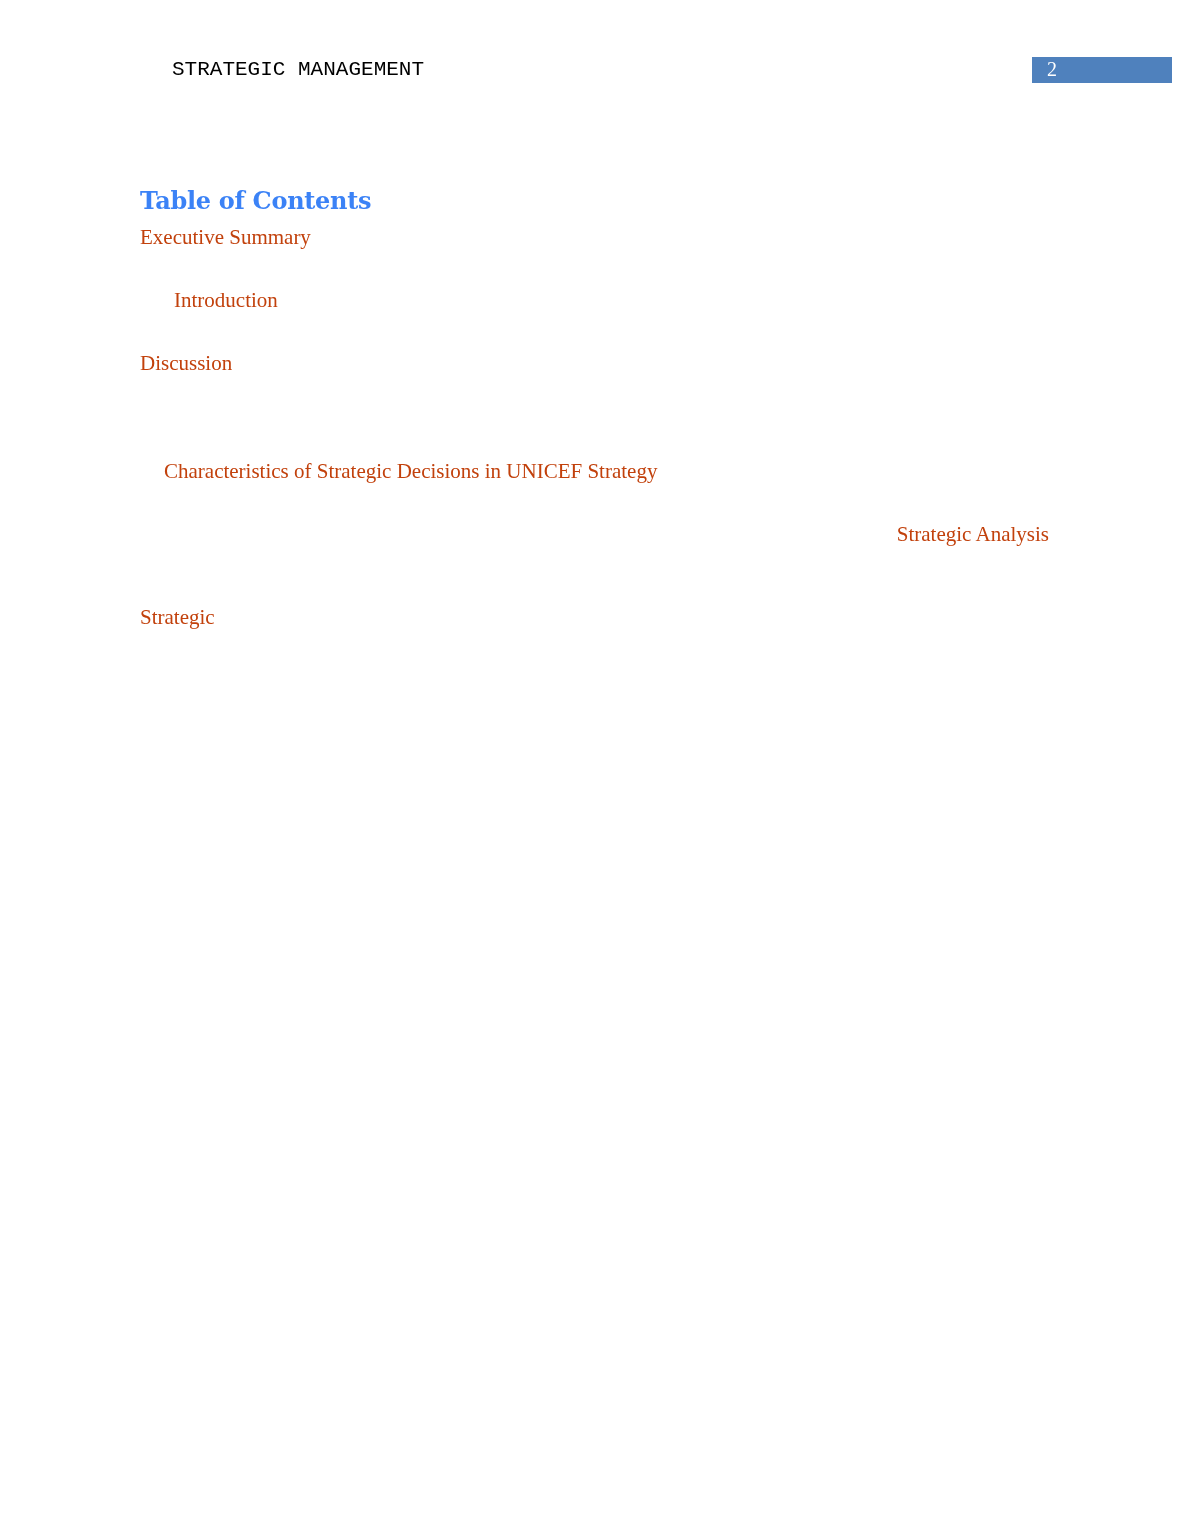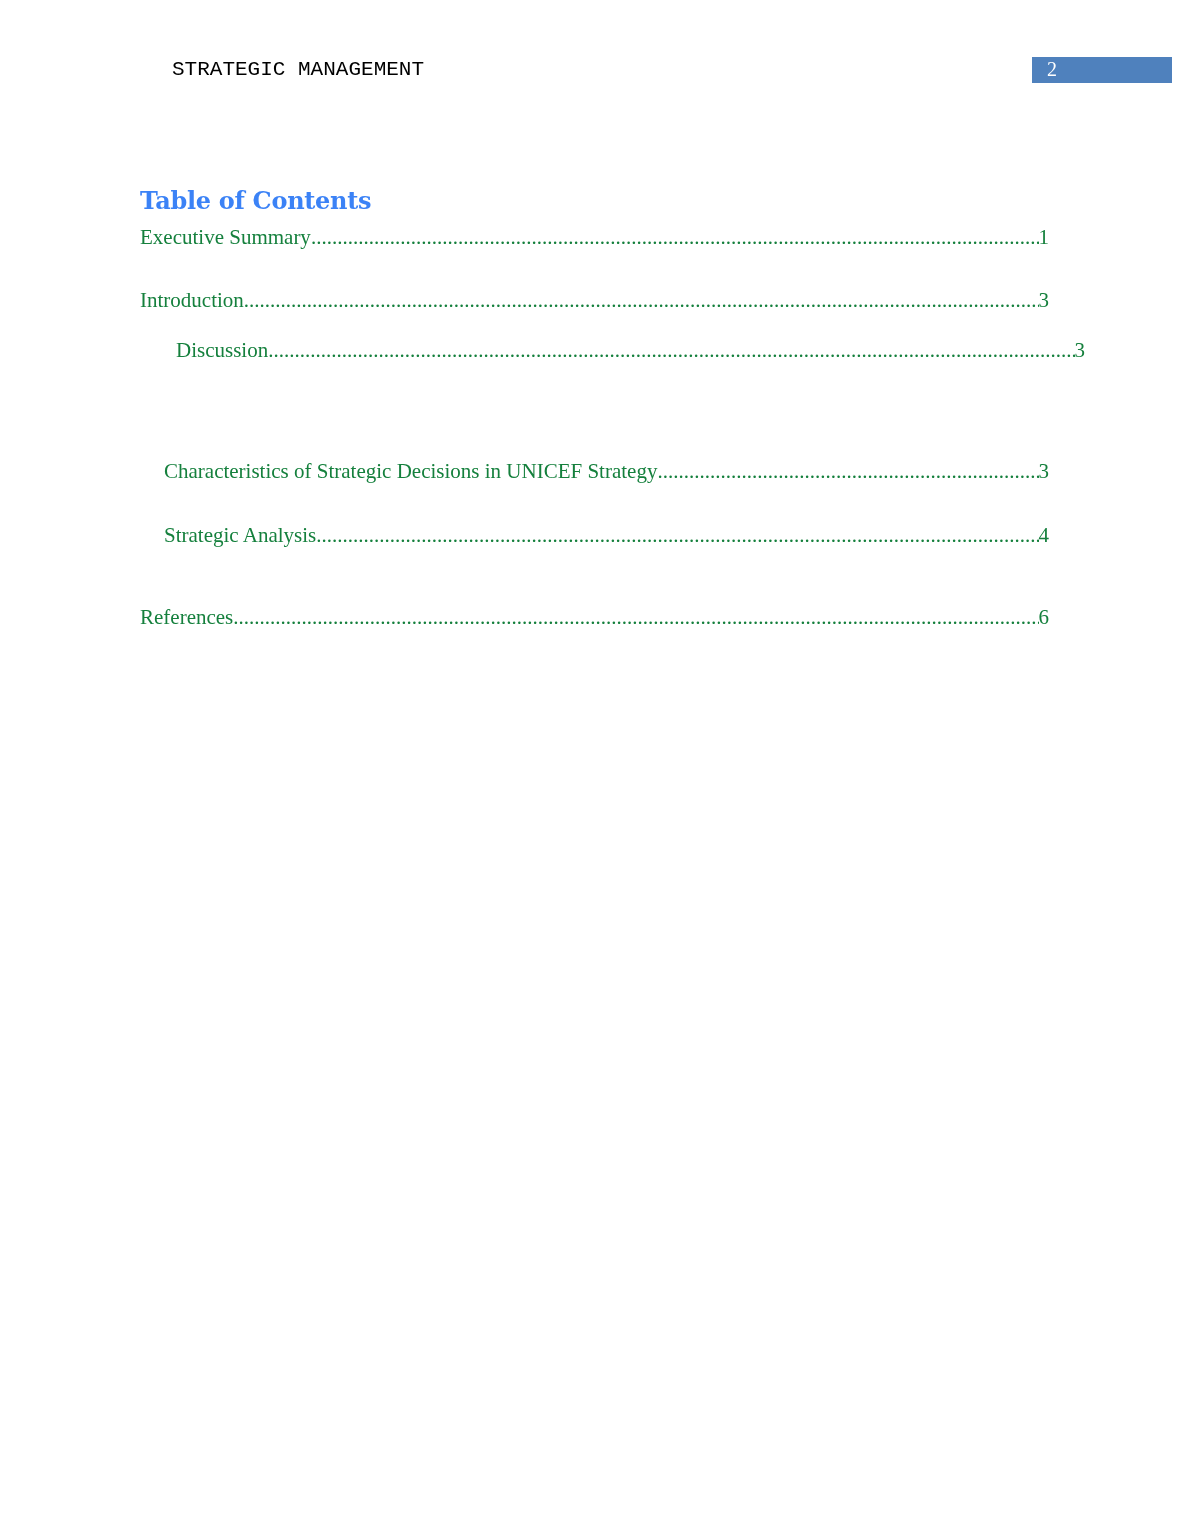--- a/index.html
+++ b/index.html
@@ -18,22 +18,22 @@
     position: absolute; left: 15px; top: 1px;
     font-family: "Liberation Serif", serif; font-size: 20px; color: #ffffff;
   }
   .toc-heading {
     position: absolute; left: 140px; top: 186px;
     font-family: "DejaVu Serif", serif; font-weight: bold; font-size: 24px;
     color: #3b82f6; letter-spacing: -0.3px;
   }
   .toc-entry {
     position: absolute; left: 140px; width: 909px; height: 26px;
-    font-family: "Liberation Serif", serif; font-size: 21px; color: #15803d;
-    display: flex; align-items: baseline; white-space: nowrap; overflow: hidden;
+    font-family: "Liberation Serif", serif; font-size: 21px; color: #c2410c;
+    display: flex; align-items: baseline; white-space: nowrap; overflow: hidden; flex-direction: column;
   }
   .toc-entry.level2 { left: 164px; width: 885px; margin-top: 44px; }
   .toc-label { flex: 0 0 auto; }
   .toc-dots { flex: 1 1 auto; overflow: hidden; }
   .toc-dots::after {
     content: "..........................................................................................................................................................................................................................................................";
     letter-spacing: 0px;
   }
   .toc-page { flex: 0 0 auto; }
 </style>
@@ -47,43 +47,43 @@
   </div>
 
   <div class="toc-heading">Table of Contents</div>
 
   <div class="toc-entry" style="top:225px;">
     <span class="toc-label">Executive Summary</span>
     <span class="toc-dots"></span>
     <span class="toc-page">1</span>
   </div>
 
-  <div class="toc-entry" style="top:288px;">
+  <div class="toc-entry" style="top:288px;margin-left:34px;">
     <span class="toc-label">Introduction</span>
     <span class="toc-dots"></span>
     <span class="toc-page">3</span>
   </div>
 
-  <div class="toc-entry" style="top:338px;margin-left:36px;">
+  <div class="toc-entry" style="top:351px;">
     <span class="toc-label">Discussion</span>
     <span class="toc-dots"></span>
     <span class="toc-page">3</span>
   </div>
 
   <div class="toc-entry level2" style="top:415px;">
     <span class="toc-label">Characteristics of Strategic Decisions in UNICEF Strategy</span>
     <span class="toc-dots"></span>
     <span class="toc-page">3</span>
   </div>
 
   <div class="toc-entry level2" style="top:478px;align-items:flex-end;">
     <span class="toc-label">Strategic Analysis</span>
     <span class="toc-dots"></span>
     <span class="toc-page">4</span>
   </div>
 
 
   <div class="toc-entry" style="top:605px;">
-    <span class="toc-label">References</span>
+    <span class="toc-label">Strategic</span>
     <span class="toc-dots"></span>
     <span class="toc-page">6</span>
   </div>
 </div>
 
 </body></html>

